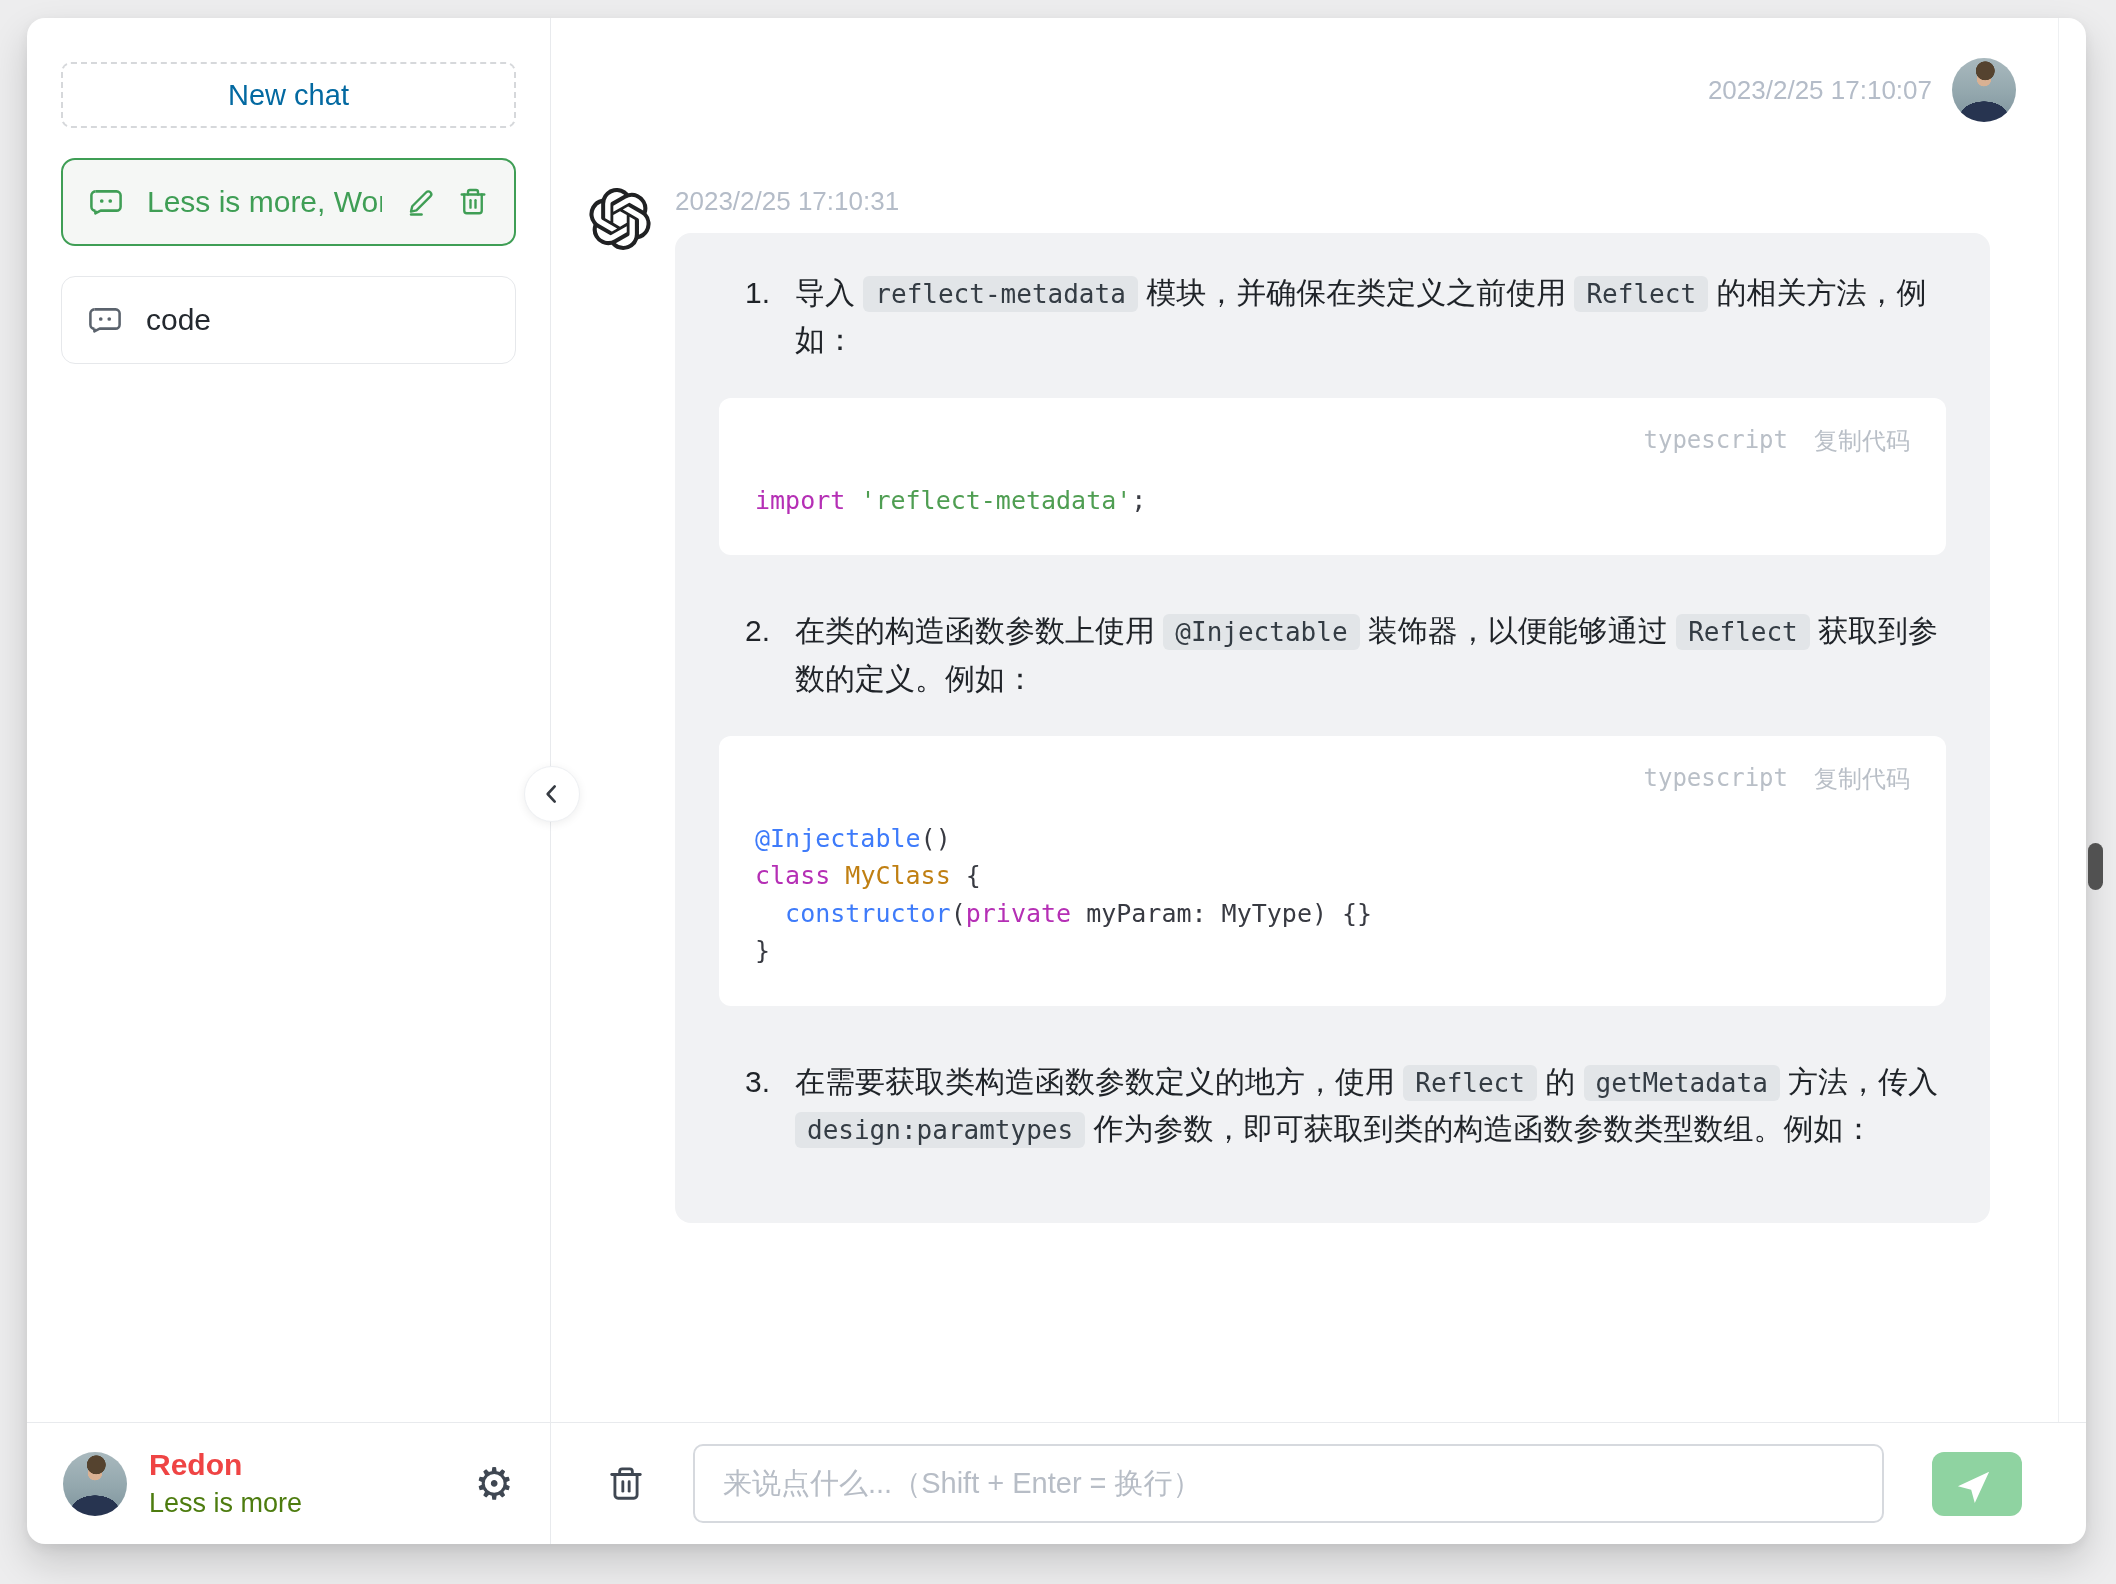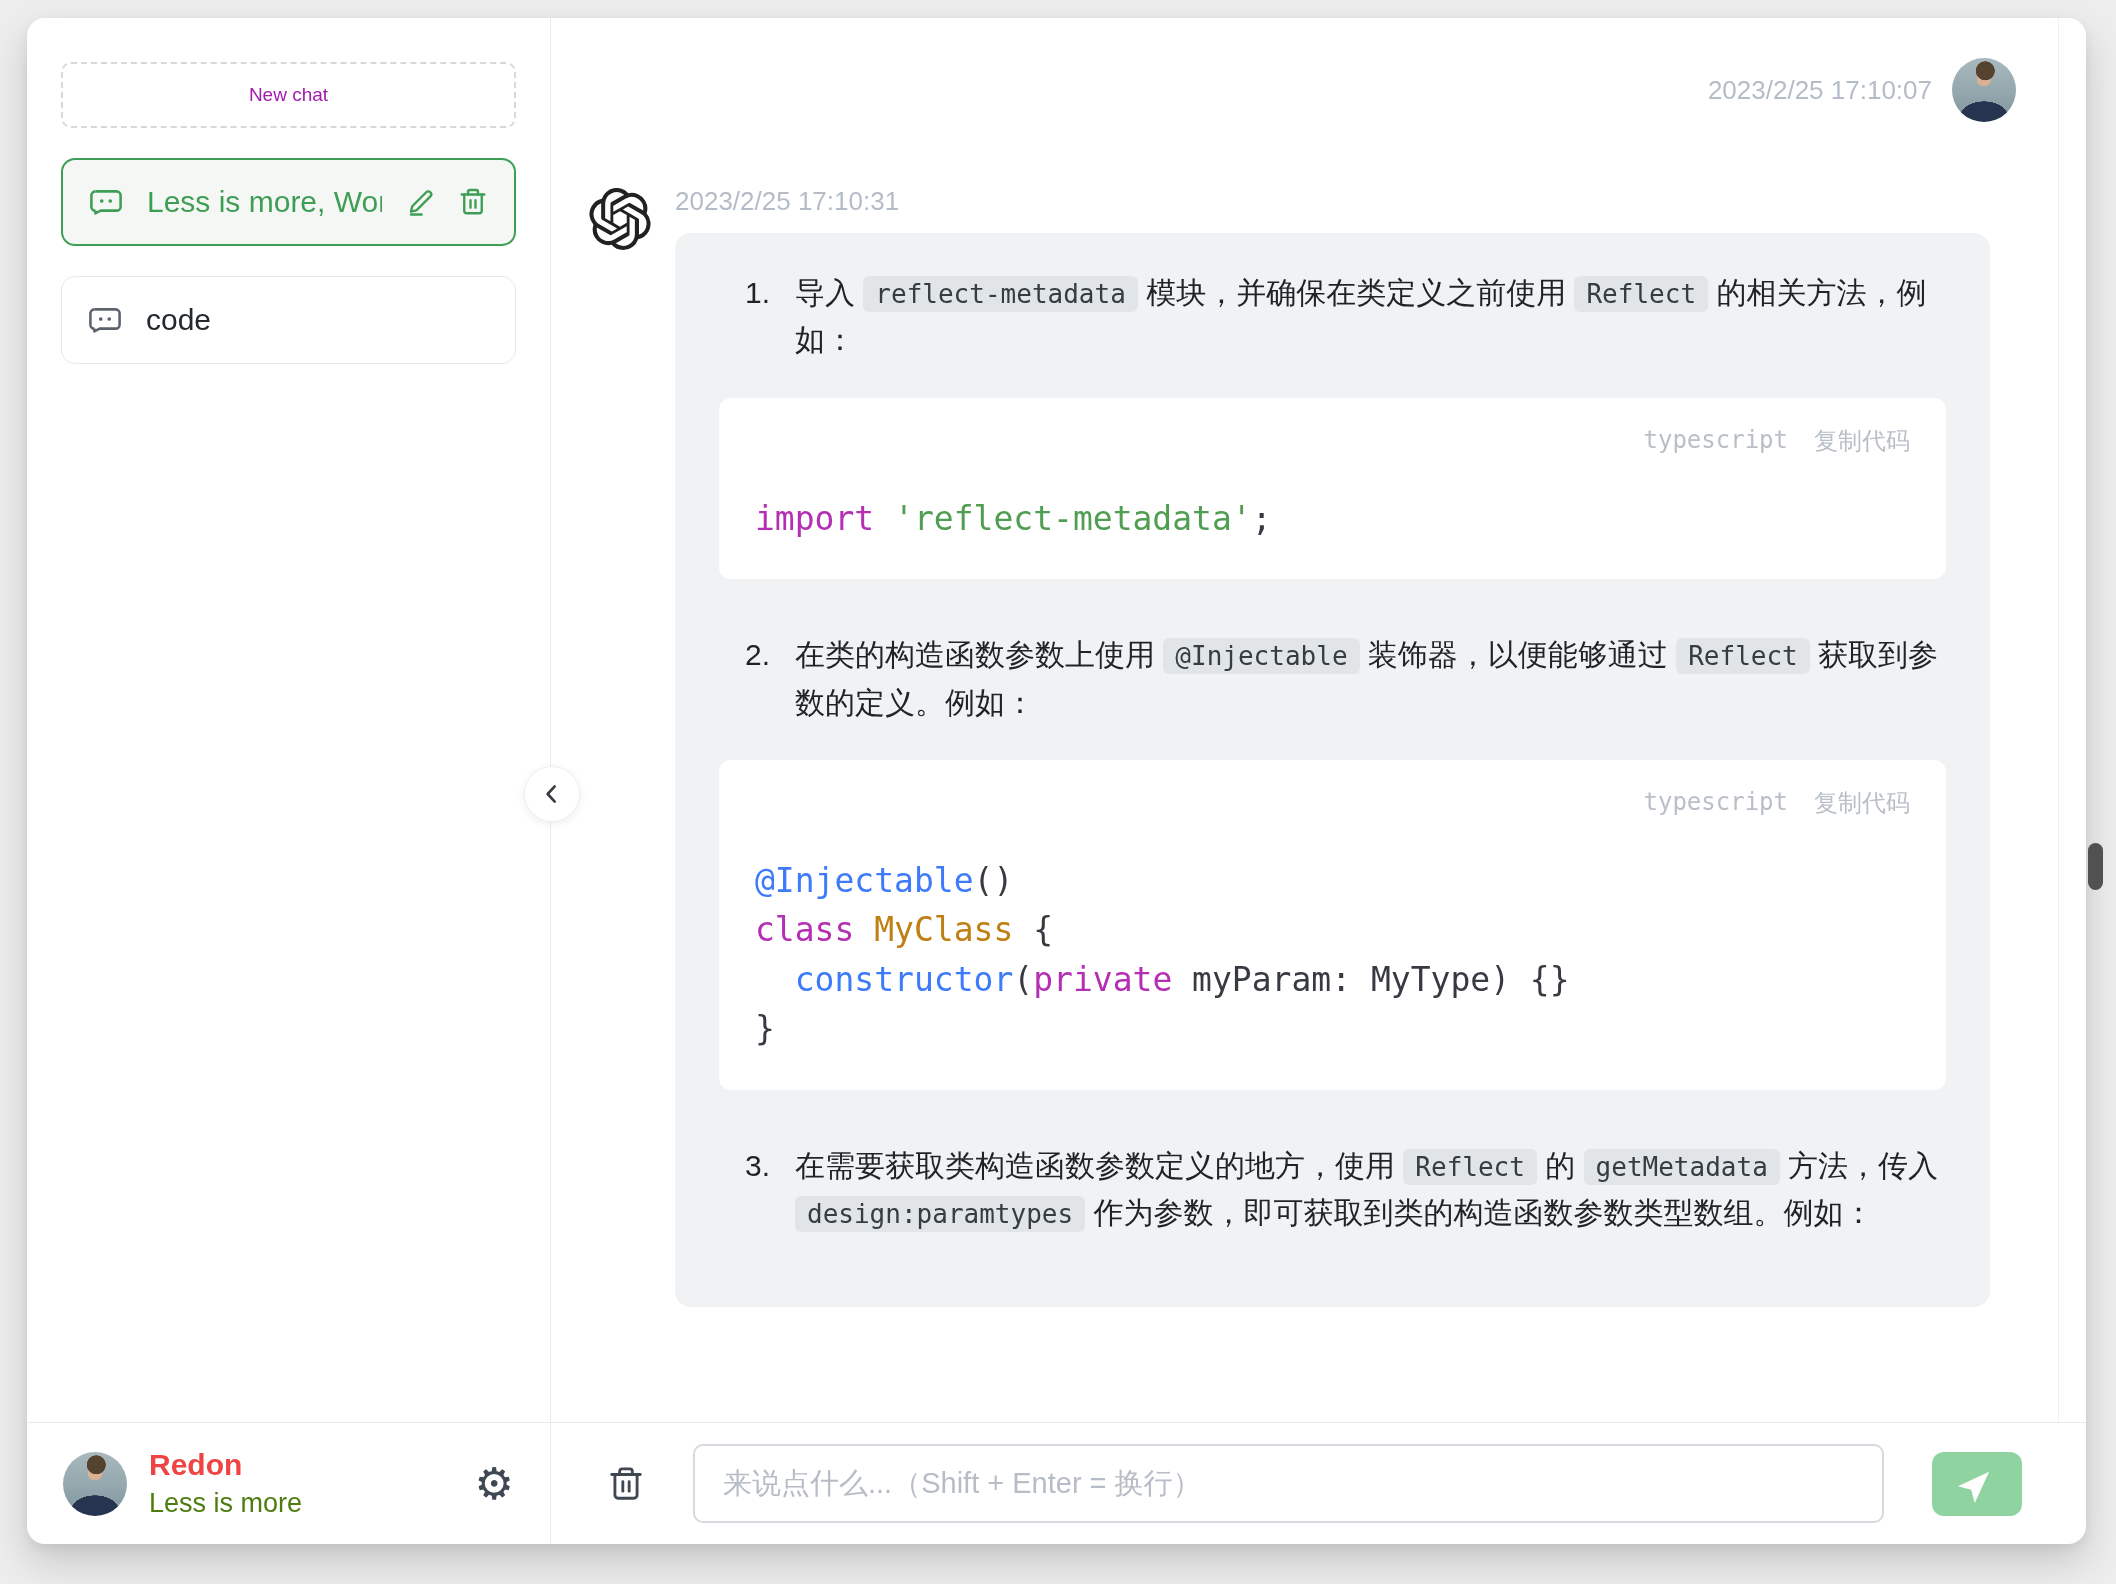--- a/index.html
+++ b/index.html
@@ -16,21 +16,21 @@
     box-shadow:0 18px 38px rgba(0,0,0,.16), 0 4px 12px rgba(0,0,0,.06);
     display:grid;
     grid-template-columns:524px 1fr;
     grid-template-rows:1fr 122px;
     overflow:hidden;
   }
   
   .sidebar { grid-column:1; grid-row:1; border-right:1px solid #e8eaed; padding:44px 34px 0; }
   .new-chat {
     width:100%; height:66px; border:2px dashed #d6d8db; border-radius:10px;
-    background:#fff; font-size:19px; color:#a21caf; font-family:inherit;
+    background:#fff; font-size:29px; color:#0369a1; font-family:inherit;
     display:flex; align-items:center; justify-content:center; cursor:pointer;
   }
   .conv {
     margin-top:30px; height:88px; border-radius:14px; padding:0 26px;
     display:flex; align-items:center; gap:24px; font-size:30px; cursor:pointer;
     border:1px solid #e6e8eb; color:#24292f; background:#fff;
   }
   .conv.active { border:2px solid #3f9e55; color:#3f9e55; background:#f5f7f5; }
   .conv .title { flex:1; white-space:nowrap; overflow:hidden; }
   .conv .act-icons { display:flex; gap:22px; align-items:center; }
@@ -86,23 +86,23 @@
     background:#fff; border-radius:12px; margin:34px 0 52px;
     padding:24px 36px 36px;
   }
   .code-head {
     display:flex; justify-content:flex-end; gap:26px;
     font-family:"DejaVu Sans Mono","Liberation Mono",monospace;
     font-size:24px; color:#b9bfc7;
   }
   .code-head .copy-btn { cursor:pointer; font-family:"Liberation Sans","DejaVu Sans",sans-serif; }
   .code-block pre {
-    margin-top:34px;
+    margin-top:22px;
     font-family:"DejaVu Sans Mono","Liberation Mono",monospace;
-    font-size:33px; line-height:1.5; white-space:pre; color:#383a42;
+    font-size:25px; line-height:1.5; white-space:pre; color:#383a42;
   }
   .tok-kw  { color:#b52fb5; }
   .tok-str { color:#4f9e52; }
   .tok-fn  { color:#3e7bfa; }
   .tok-cls { color:#c07f12; }
   .tok-plain { color:#383a42; }
   
   .composer {
     grid-column:2; grid-row:2; border-top:1px solid #e8eaed;
     display:flex; align-items:center; gap:48px; padding:0 64px 0 56px;

